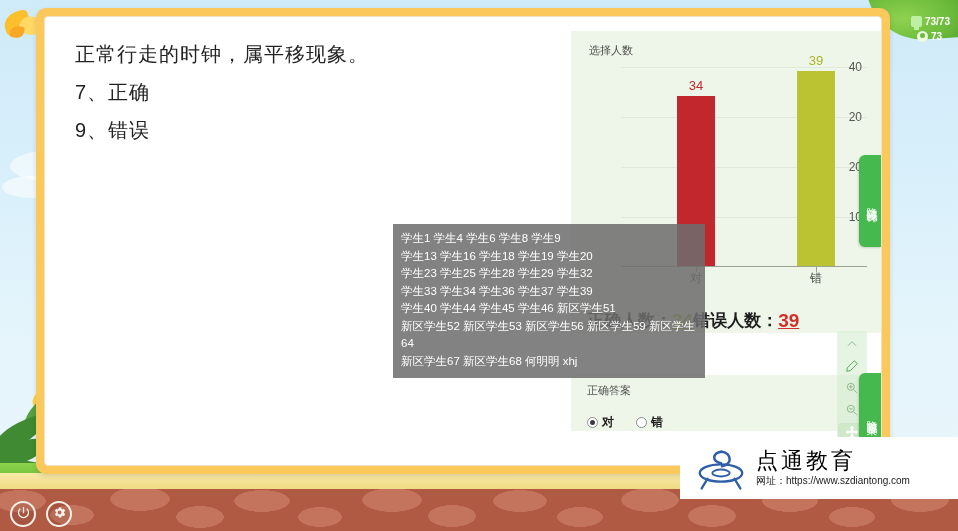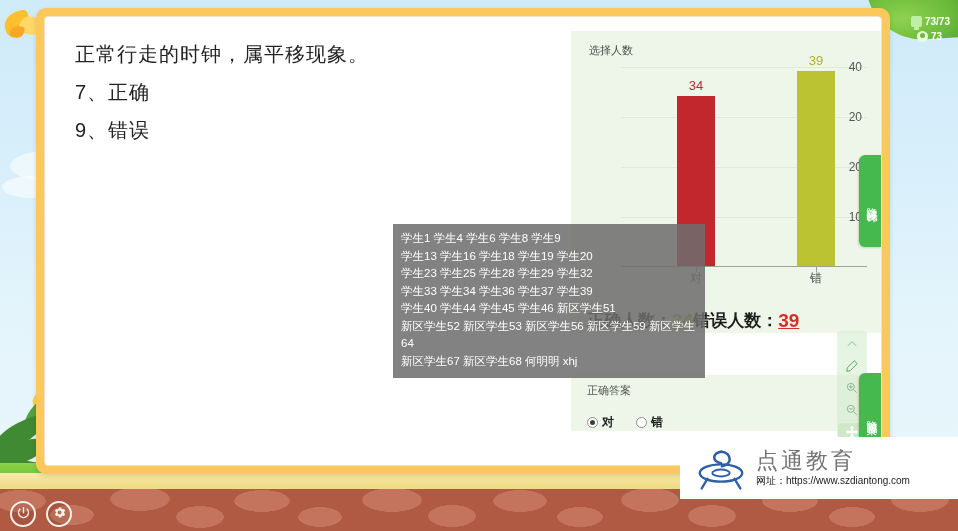--- a/index.html
+++ b/index.html
@@ -204,21 +204,21 @@
   }
   .tt-line { white-space:normal; word-break:break-all; }
 
   
   .logo-box {
     position:absolute; right:0; bottom:32px; width:278px; height:62px;
     background:#ffffff; display:flex; align-items:center; padding-left:12px;
   }
   .logo-mark { width:58px; height:48px; flex:0 0 58px; }
   .logo-txt { margin-left:6px; }
-  .logo-name { font-size:22px; color:#737373; letter-spacing:3px; line-height:26px; }
+  .logo-name { font-size:22px; color:#000000; letter-spacing:3px; line-height:26px; }
   .logo-sub { font-size:10px; color:#222; line-height:14px; }
 </style>
 </head>
 <body>
 
 <div id="app">
 
   <div class="cloud c1"></div>
   <div class="cloud c2"></div>
   <div class="cloud c3"></div>

